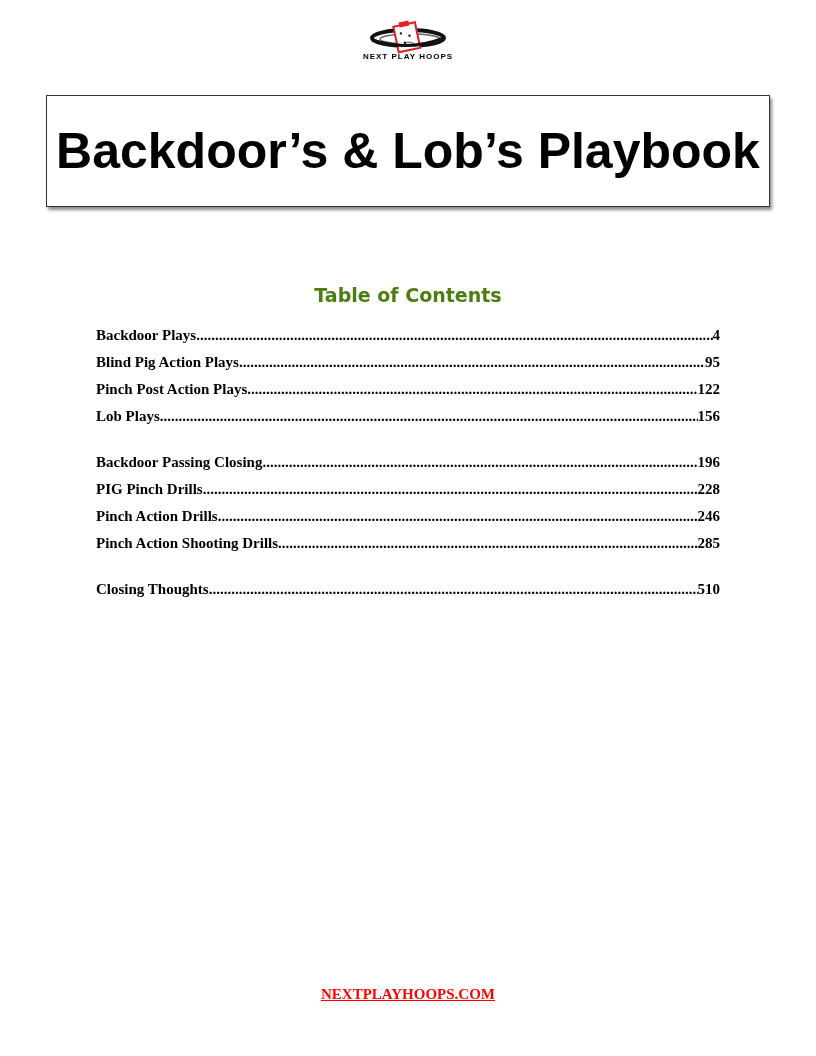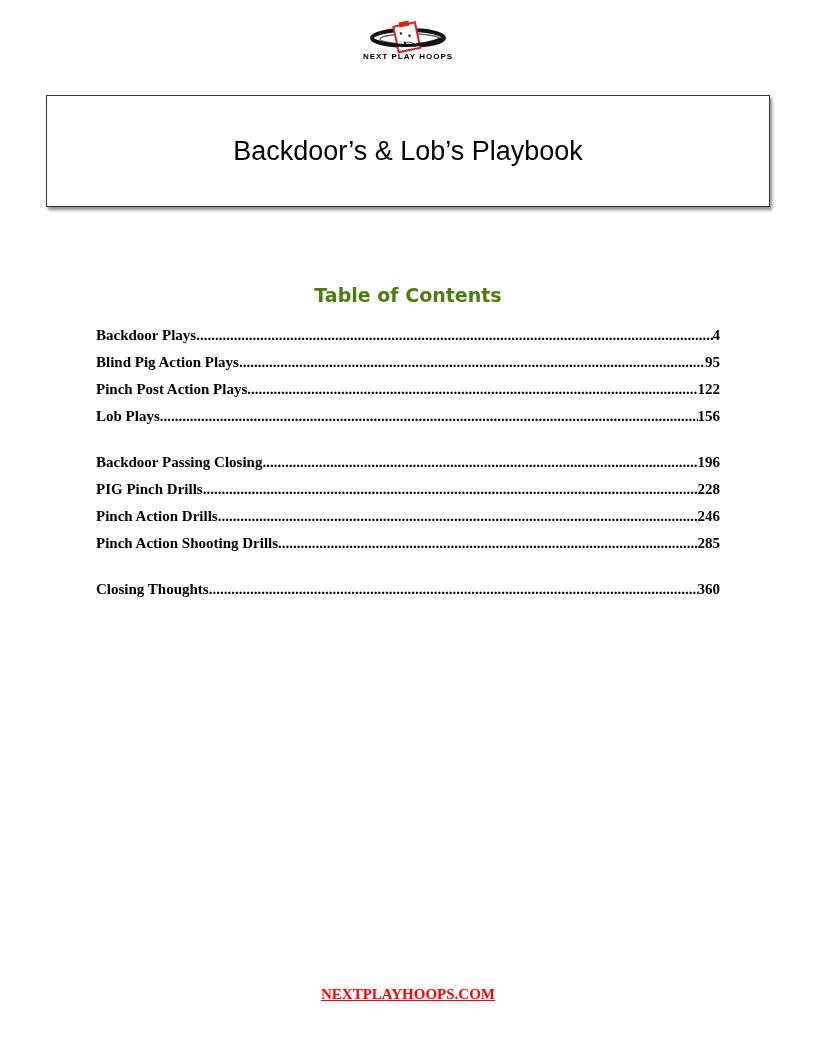--- a/index.html
+++ b/index.html
@@ -1,20 +1,20 @@
 <!DOCTYPE html>
 <html><head>
 <meta charset="utf-8">
 <style>
   html, body { margin:0; padding:0; background:#ffffff; }
   body { width:816px; height:1056px; position:relative; overflow:hidden; font-family:"Liberation Serif", serif; color:#000; }
   .logo { position:absolute; left:348px; top:18px; width:120px; height:48px; }
   .logo-text { position:absolute; left:0; right:0; top:52px; text-align:center; font-family:"Liberation Sans", sans-serif; font-weight:bold; font-size:8px; letter-spacing:1px; }
   .title-box { position:absolute; left:46px; top:95px; width:722px; height:110px; border:1px solid #333; box-shadow:2px 3px 3px rgba(0,0,0,0.45); background:#fff; display:flex; align-items:center; justify-content:center; }
-  .title { font-family:"Liberation Sans", sans-serif; font-weight:normal; font-size:27px; margin:4px; letter-spacing:0px; }
+  .title { font-family:"Liberation Sans", sans-serif; font-weight:bold; font-size:50px; margin:4px; letter-spacing:0px; }
   .toc-heading { position:absolute; left:0; right:0; top:284px; text-align:center; font-family:"DejaVu Sans", sans-serif; font-weight:bold; font-size:19px; color:#4d7c0f; }
   .toc { position:absolute; left:96px; width:624px; top:322px; }
   .toc-row { display:flex; align-items:center; height:27px; font-weight:bold; font-size:15px; white-space:nowrap; overflow:hidden; }
   .toc-row .label { flex:0 0 auto; }
   .toc-row .dots { flex:1 1 auto; overflow:hidden; font-weight:bold; font-size:15px; letter-spacing:0px; }
   .toc-row .dots::before { content:"....................................................................................................................................................................................................................................................................................."; }
   .toc-row .page { flex:0 0 auto; }
   .gap { height:19px; }
   .footer { position:absolute; left:0; right:0; top:985px; text-align:center; }
   .footer a { color:#ff0000; font-weight:bold; font-size:15px; text-decoration:underline;margin-top:32px; }
@@ -84,19 +84,19 @@
   </div>
   <div class="toc-row">
     <span class="label">Pinch Action Shooting Drills</span>
       <span class="dots"></span>
       <span class="page">285</span>
   </div>
   <div class="gap"></div>
   <div class="toc-row">
     <span class="label">Closing Thoughts</span>
       <span class="dots"></span>
-      <span class="page">360</span>
+      <span class="page">510</span>
   </div>
 </div>
 
 <div class="footer">
   <a>NEXTPLAYHOOPS.COM</a>
 </div>
 
 </body></html>

